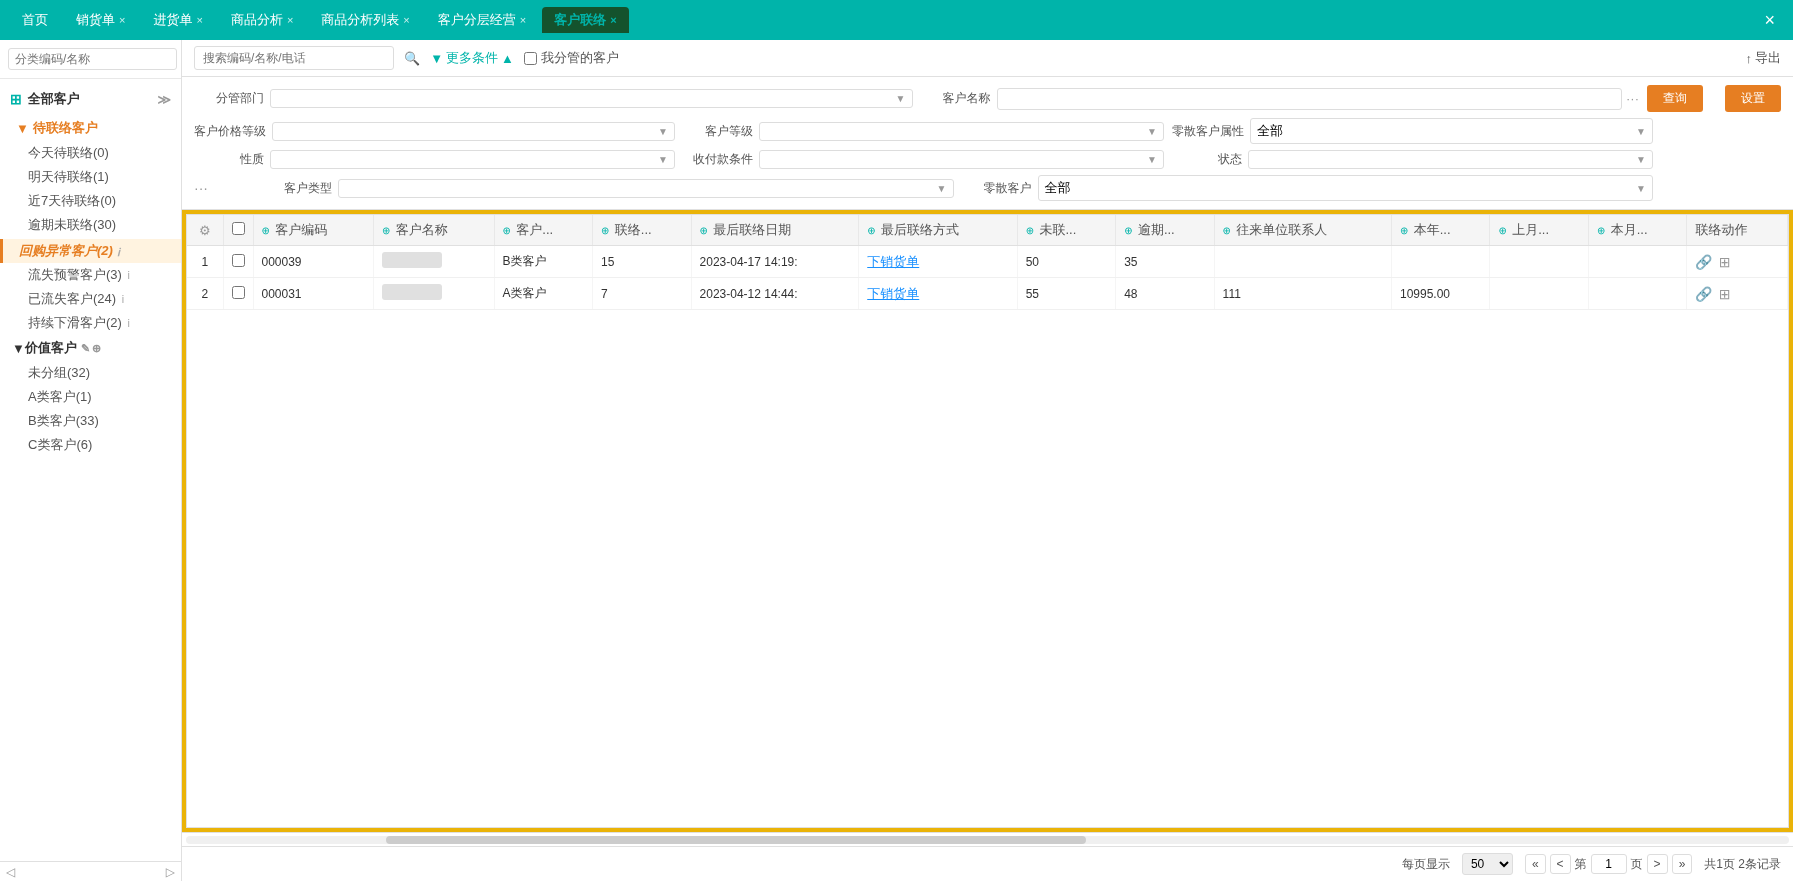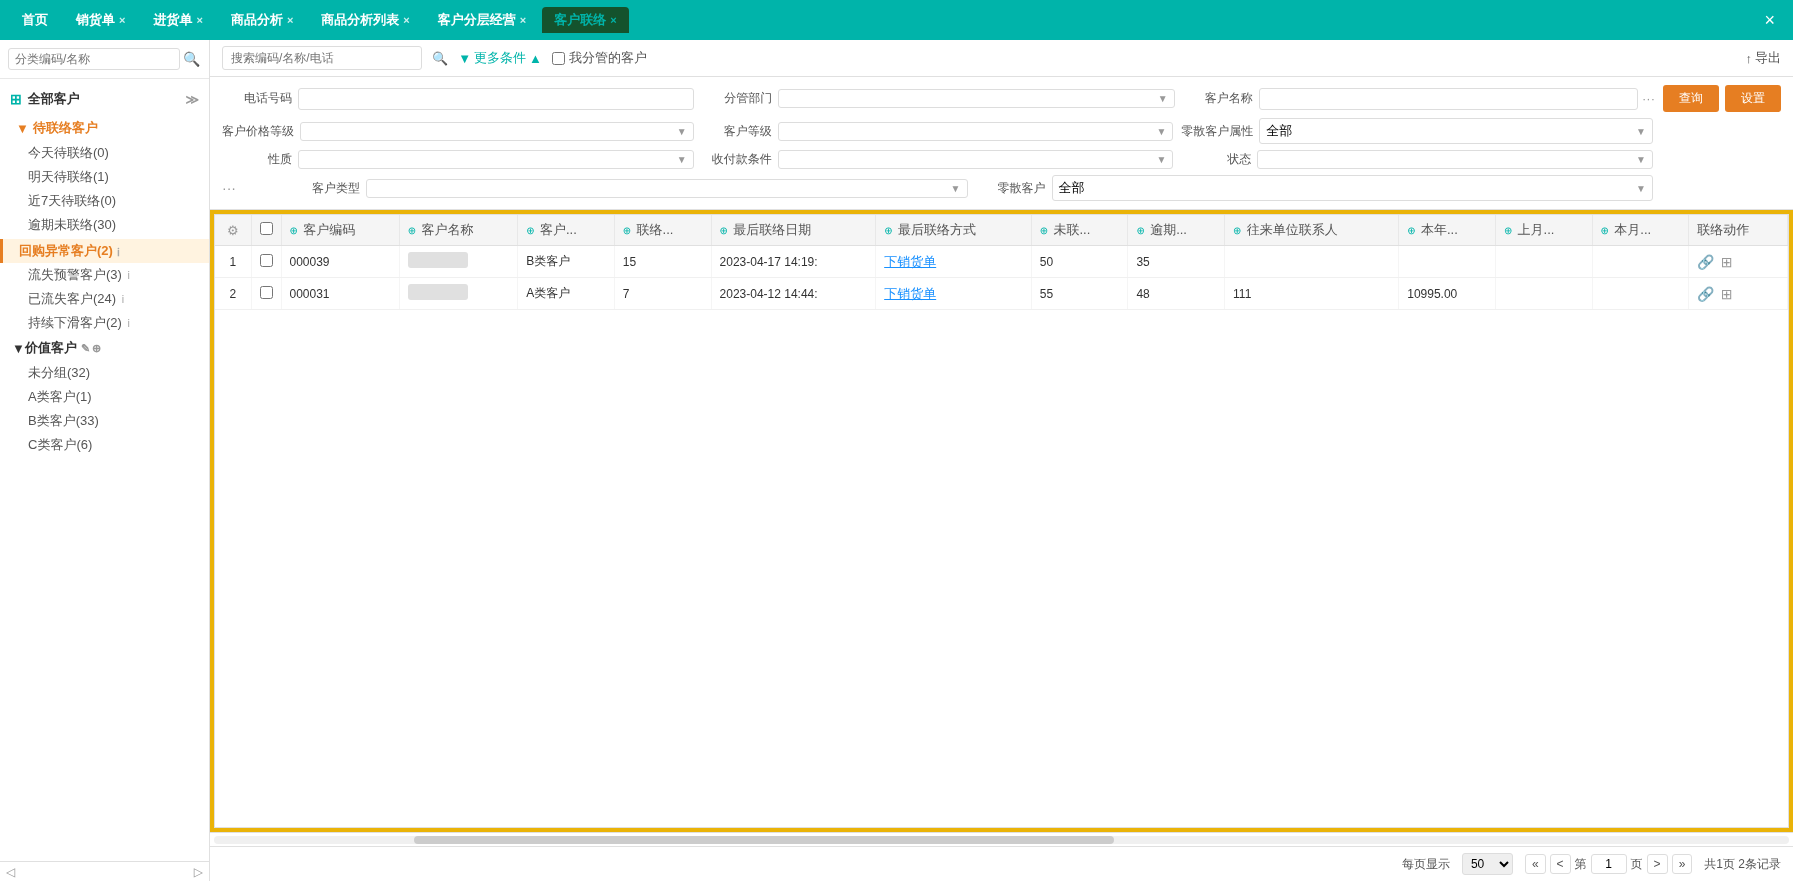--- a/index.html
+++ b/index.html
@@ -3,33 +3,33 @@
   <meta charset="utf-8">
   <style>
     * { box-sizing: border-box; margin: 0; padding: 0; font-family: 'Microsoft YaHei', Arial, sans-serif; font-size: 13px; }
     body { background: #f0f0f0; overflow: hidden; width: 1793px; height: 881px; }
 
     
     .top-nav {
       display: flex; align-items: center; background: #00b4aa; height: 40px; padding: 0 10px; gap: 4px;
     }
     .nav-tab {
-      color: #fff; padding: 4px 12px; border-radius: 4px 4px 0 0; cursor: pointer; font-size: 13px; display: flex; align-items: center; gap: 4px; white-space: nowrap; font-weight: bold;
+      color: #fff; padding: 4px 12px; border-radius: 4px 4px 0 0; cursor: pointer; font-size: 13px; display: flex; align-items: center; gap: 4px; white-space: nowrap;
     }
     .nav-tab.active { background: #14532d; color: #00b4aa; font-weight: bold; }
     .nav-tab .close-x { font-size: 11px; color: rgba(255,255,255,0.8); cursor: pointer; }
     .nav-tab.active .close-x { color: #00b4aa; }
     .nav-spacer { flex: 1; }
     .nav-close-btn { color: #fff; font-size: 18px; cursor: pointer; padding: 0 8px; }
 
     
     .main-layout { display: flex; height: calc(881px - 40px); }
 
     
-    .sidebar { width: 210px; background: #fff; border-right: 1px solid #e0e0e0; display: flex; flex-direction: column; overflow: hidden; flex-shrink: 0; }
+    .sidebar { width: 182px; background: #fff; border-right: 1px solid #e0e0e0; display: flex; flex-direction: column; overflow: hidden; flex-shrink: 0; }
     .sidebar-search { padding: 8px; border-bottom: 1px solid #e8e8e8; display: flex; align-items: center; gap: 4px; }
     .sidebar-search input { flex: 1; border: 1px solid #ddd; border-radius: 3px; padding: 3px 6px; font-size: 12px; outline: none; }
     .sidebar-search .search-icon { color: #999; font-size: 14px; cursor: pointer; }
     .sidebar-content { flex: 1; overflow-y: auto; padding: 6px 0; }
     .sidebar-section-title { display: flex; align-items: center; gap: 4px; padding: 5px 10px; font-weight: bold; font-size: 13px; color: #333; }
     .sidebar-section-title .icon-grid { color: #00b4aa; font-size: 14px; margin-right: 2px; }
     .sidebar-section-title .arrow-right { margin-left: auto; cursor: pointer; color: #999; }
     .sidebar-group { margin: 2px 0; }
     .sidebar-group-title { display: flex; align-items: center; padding: 4px 10px 4px 16px; font-size: 12px; color: #e67e22; font-weight: bold; cursor: pointer; }
     .sidebar-group-title .triangle { margin-right: 4px; }
@@ -52,21 +52,21 @@
 
     
     .advanced-filter { background: #fff; border-bottom: 1px solid #e0e0e0; padding: 8px 12px; }
     .filter-row { display: flex; align-items: center; gap: 8px; margin-bottom: 6px; }
     .filter-row:last-child { margin-bottom: 0; }
     .filter-field { display: flex; align-items: center; flex: 1; min-width: 0; }
     .filter-label { font-size: 12px; color: #555; white-space: nowrap; margin-right: 6px; min-width: 70px; text-align: right; }
     .filter-input { flex: 1; border: 1px solid #ddd; border-radius: 3px; padding: 3px 6px; font-size: 12px; outline: none; }
     .filter-select { flex: 1; border: 1px solid #ddd; border-radius: 3px; padding: 3px 6px; font-size: 12px; background: #fff; display: flex; align-items: center; justify-content: space-between; cursor: pointer; min-width: 80px; }
     .filter-select .dropdown-arrow { color: #999; font-size: 10px; }
-    .filter-btn-group { display: flex; gap: 6px; align-items: center; margin-left: auto; }
+    .filter-btn-group { display: flex; gap: 22px; align-items: center; margin-left: auto; }
     .btn-query { background: #e67e22; color: #fff; border: none; border-radius: 3px; padding: 5px 16px; cursor: pointer; font-size: 12px; }
     .btn-settings { background: #e67e22; color: #fff; border: none; border-radius: 3px; padding: 5px 16px; cursor: pointer; font-size: 12px; }
     .filter-more-dots { color: #999; cursor: pointer; font-size: 14px; }
 
     
     .tooltip-box {
       position: absolute; top: 220px; left: 0; background: #fff; border: 1px solid #ccc; border-radius: 3px; padding: 8px 12px; font-size: 12px; color: #555; z-index: 100; max-width: 330px; box-shadow: 2px 2px 6px rgba(0,0,0,0.1);
     }
 
     
@@ -161,21 +161,21 @@
           <span>明天待联络(1)</span>
         </div>
         <div class="sidebar-item">
           <span>近7天待联络(0)</span>
         </div>
         <div class="sidebar-item">
           <span>逾期未联络(30)</span>
         </div>
       </div>
 
-      <div class="sidebar-item active" style="padding-left:16px; display:flex; align-items:center; gap:4px; background:#fff3e0; color:#e67e22; font-weight:bold;">
+      <div class="sidebar-item active" style="padding-left:16px; display:flex; align-items:center; gap:4px; background:#fff3e0; color:#e67e22; font-weight:bold;font-style:italic;">
         <span>回购异常客户(2)</span>
         <span style="font-size:11px; color:#aaa;">ℹ</span>
       </div>
 
       <div class="sidebar-item">
         <span>流失预警客户(3)</span>
         <span style="font-size:11px; color:#aaa; margin-left:2px;">ℹ</span>
       </div>
       <div class="sidebar-item">
         <span>已流失客户(24)</span>
@@ -229,24 +229,20 @@
       <button class="export-btn">
         <span>↑</span>
         <span>导出</span>
       </button>
     </div>
 
     <div class="advanced-filter">
 
       <div class="filter-row">
         <div class="filter-field">
-          <span class="filter-label">电话号码</span>
-          <input class="filter-input" type="text" value="" style="">
-        </div>
-        <div class="filter-field">
           <span class="filter-label">分管部门</span>
           <div class="filter-select">
             <span></span>
             <span class="dropdown-arrow">▼</span>
           </div>
         </div>
         <div class="filter-field">
           <span class="filter-label">客户名称</span>
           <input class="filter-input" type="text" value="" style="">
           <span style="color:#999; margin-left:4px; cursor:pointer;">···</span>

